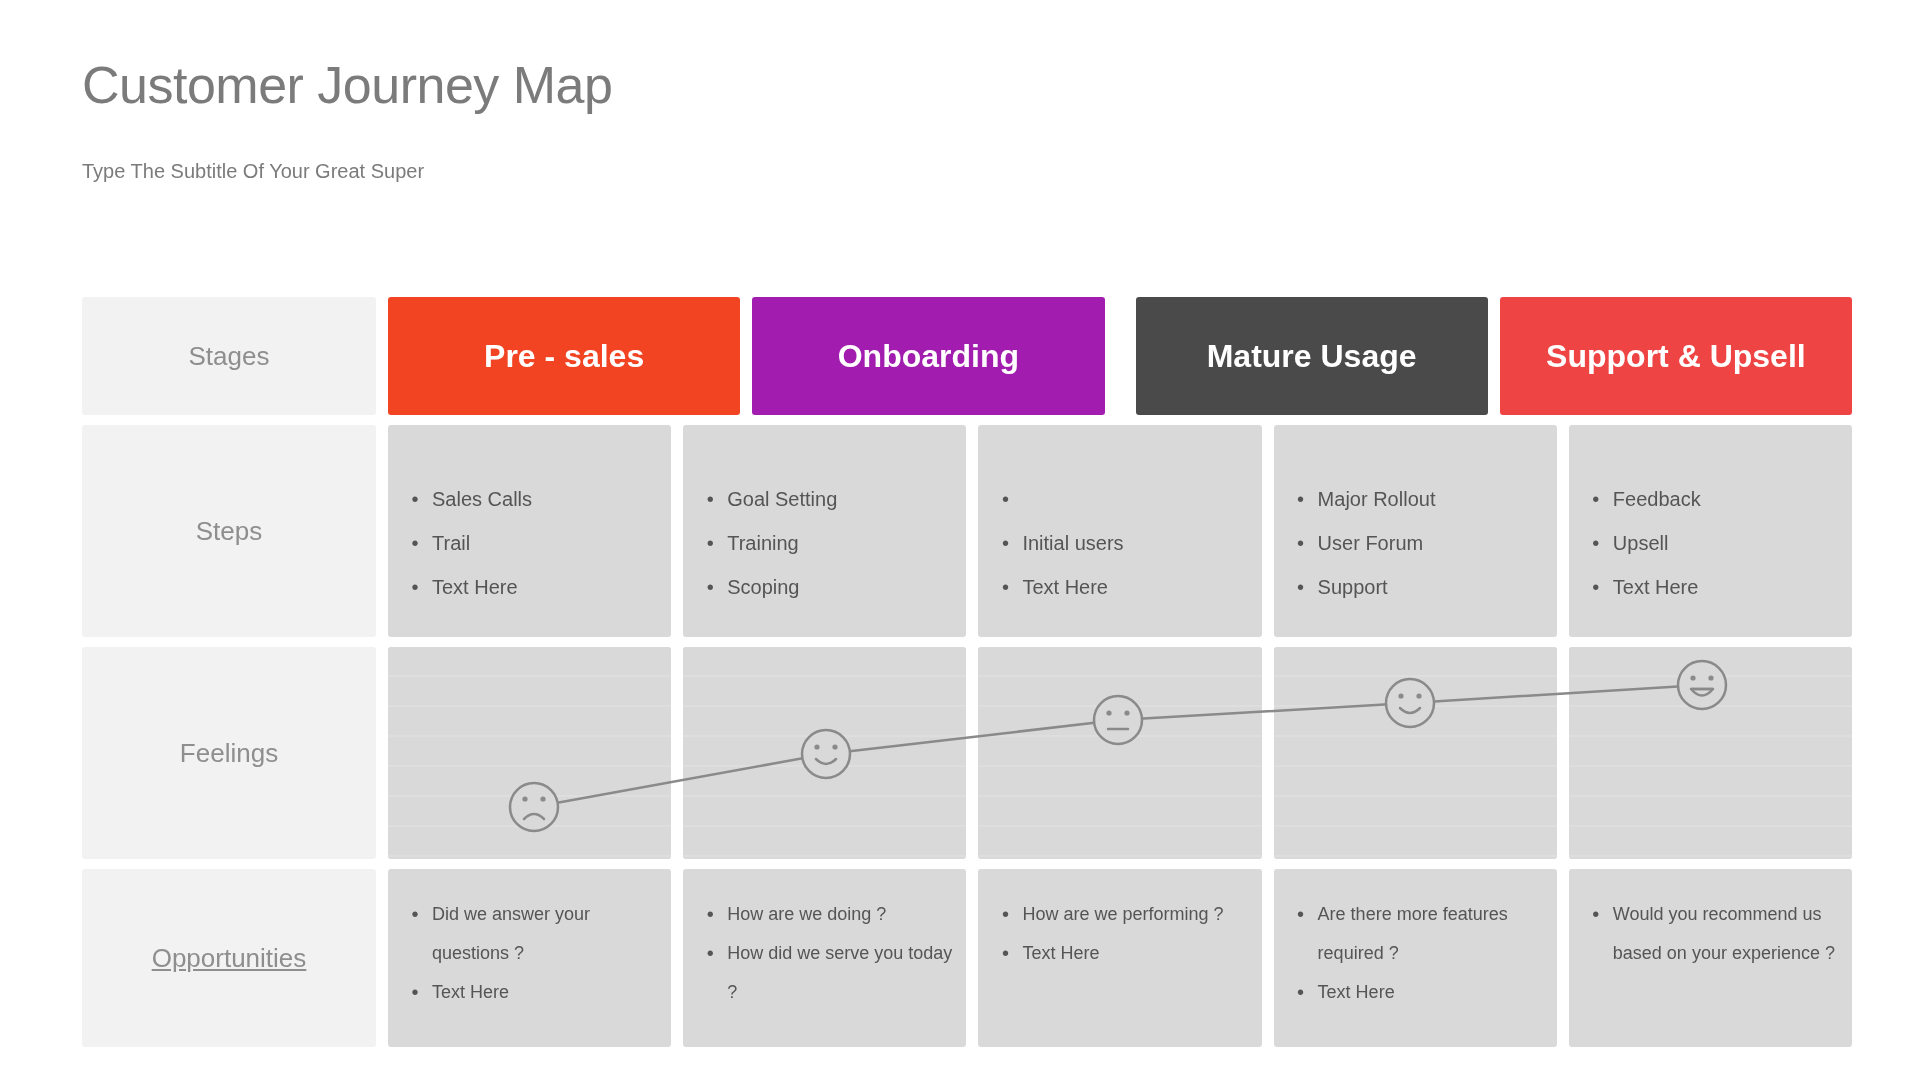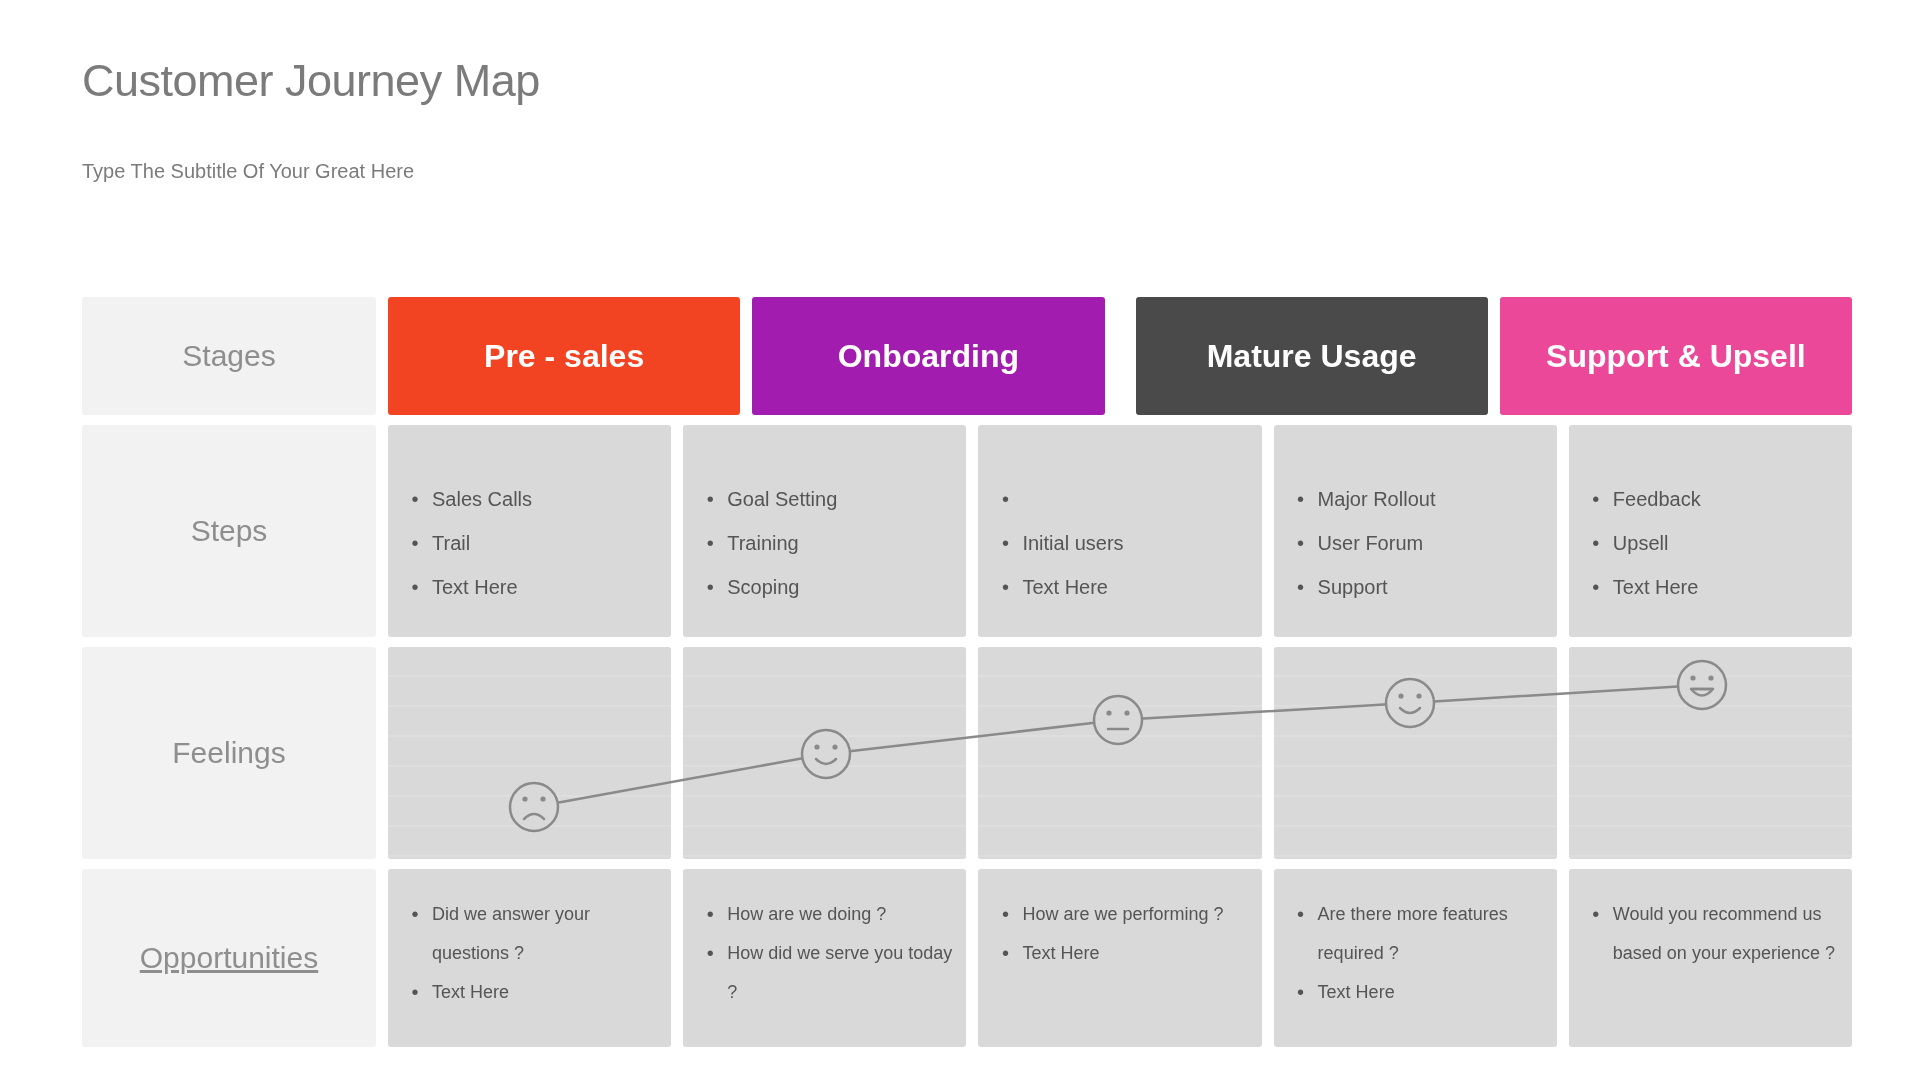--- a/index.html
+++ b/index.html
@@ -6,41 +6,41 @@
   html, body {
     width: 1920px; height: 1080px;
     background: #ffffff;
     font-family: "Liberation Sans", sans-serif;
     overflow: hidden;
   }
   .page { position: relative; width: 1920px; height: 1080px; }
 
   .title {
     position: absolute; left: 82px; top: 55px;
-    font-size: 45px; font-weight: 400; color: #7b7b7b;
+    font-size: 52px; font-weight: 400; color: #7b7b7b;
     letter-spacing: -0.5px;
   }
   .subtitle {
     position: absolute; left: 82px; top: 160px;
     font-size: 20px; color: #7b7b7b; font-weight: 400;
   }
 
   .grid {
     position: absolute; left: 82px; top: 297px;
     width: 1770px;
   }
 
   .row { display: flex; gap: 12px; margin-bottom: 10px; }
 
   
   .rowlabel {
     width: 294px; flex: 0 0 294px;
     background: #f2f2f2;
     display: flex; align-items: center; justify-content: center;
-    color: #8e8e8e; font-size: 30px; font-weight: 400;
+    color: #8e8e8e; font-size: 26px; font-weight: 400;
     border-radius: 3px;
   }
 
   .cell {
     flex: 1 1 0;
     background: #d9d9d9;
     border-radius: 3px;
     position: relative;
   }
 
@@ -94,36 +94,36 @@
   .row-opps .cell { height: 178px; padding: 26px 14px 0 10px; }
   .row-opps ul.bullets li { line-height: 39px; font-size: 18px; }
   .row-opps ul.bullets li .dot { line-height: 39px; flex: 0 0 34px; }
 </style>
 </head>
 <body>
 
 <div class="page">
 
   <div class="title">Customer Journey Map</div>
-  <div class="subtitle">Type The Subtitle Of Your Great Here</div>
+  <div class="subtitle">Type The Subtitle Of Your Great Super</div>
 
   <div class="grid">
 
     <div class="row row-stages">
       <div class="rowlabel">Stages</div>
       <div class="stage" style="background: rgb(242, 68, 34);">
         <span>Pre - sales</span>
       </div>
       <div class="stage" style="background: #a21caf;">
         <span>Onboarding</span>
       </div>
       <div class="stage" style="background: rgb(74, 74, 74); margin-left: 19px;">
         <span>Mature Usage</span>
       </div>
-      <div class="stage" style="background: #ec4899;">
+      <div class="stage" style="background: #ef4444;">
         <span>Support &amp; Upsell</span>
       </div>
     </div>
 
     <div class="row row-steps">
       <div class="rowlabel">Steps</div>
 
       <div class="cell">
         <ul class="bullets">
           <li>

